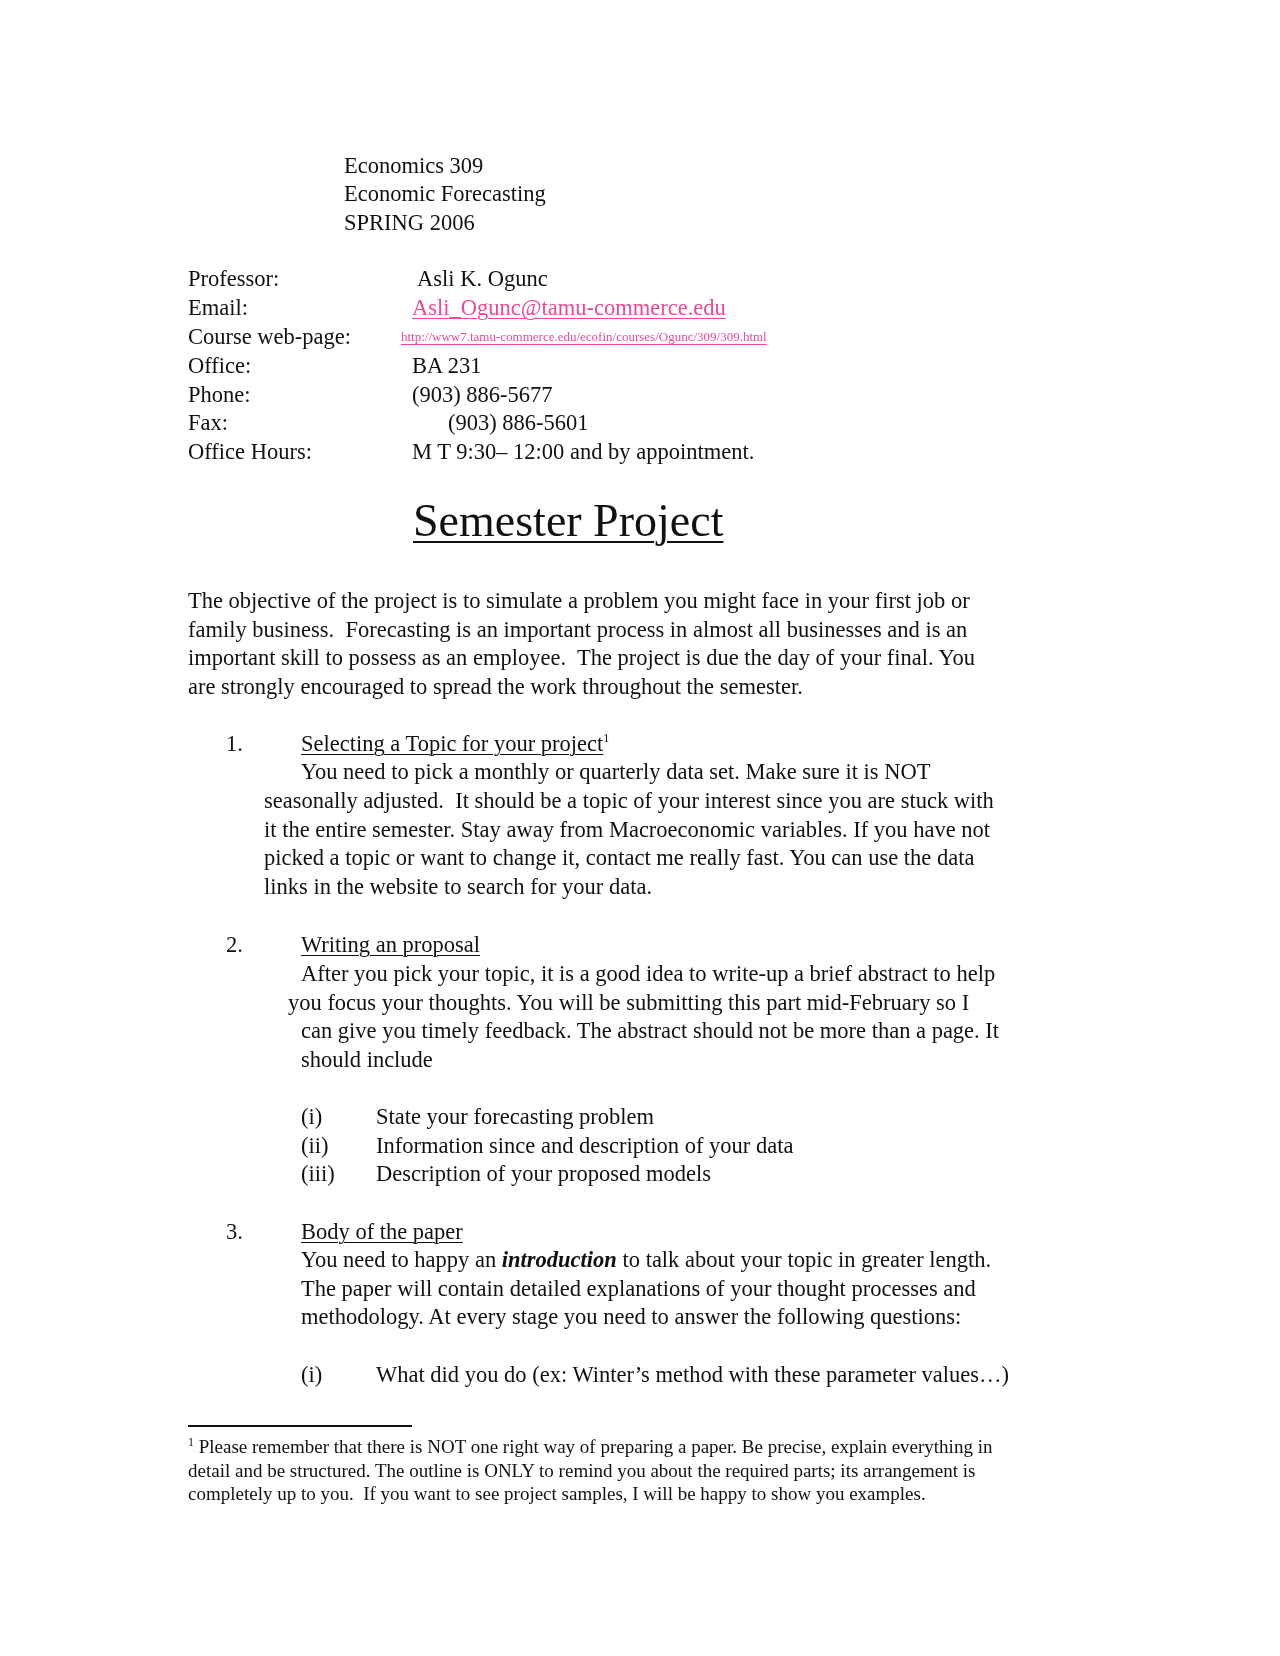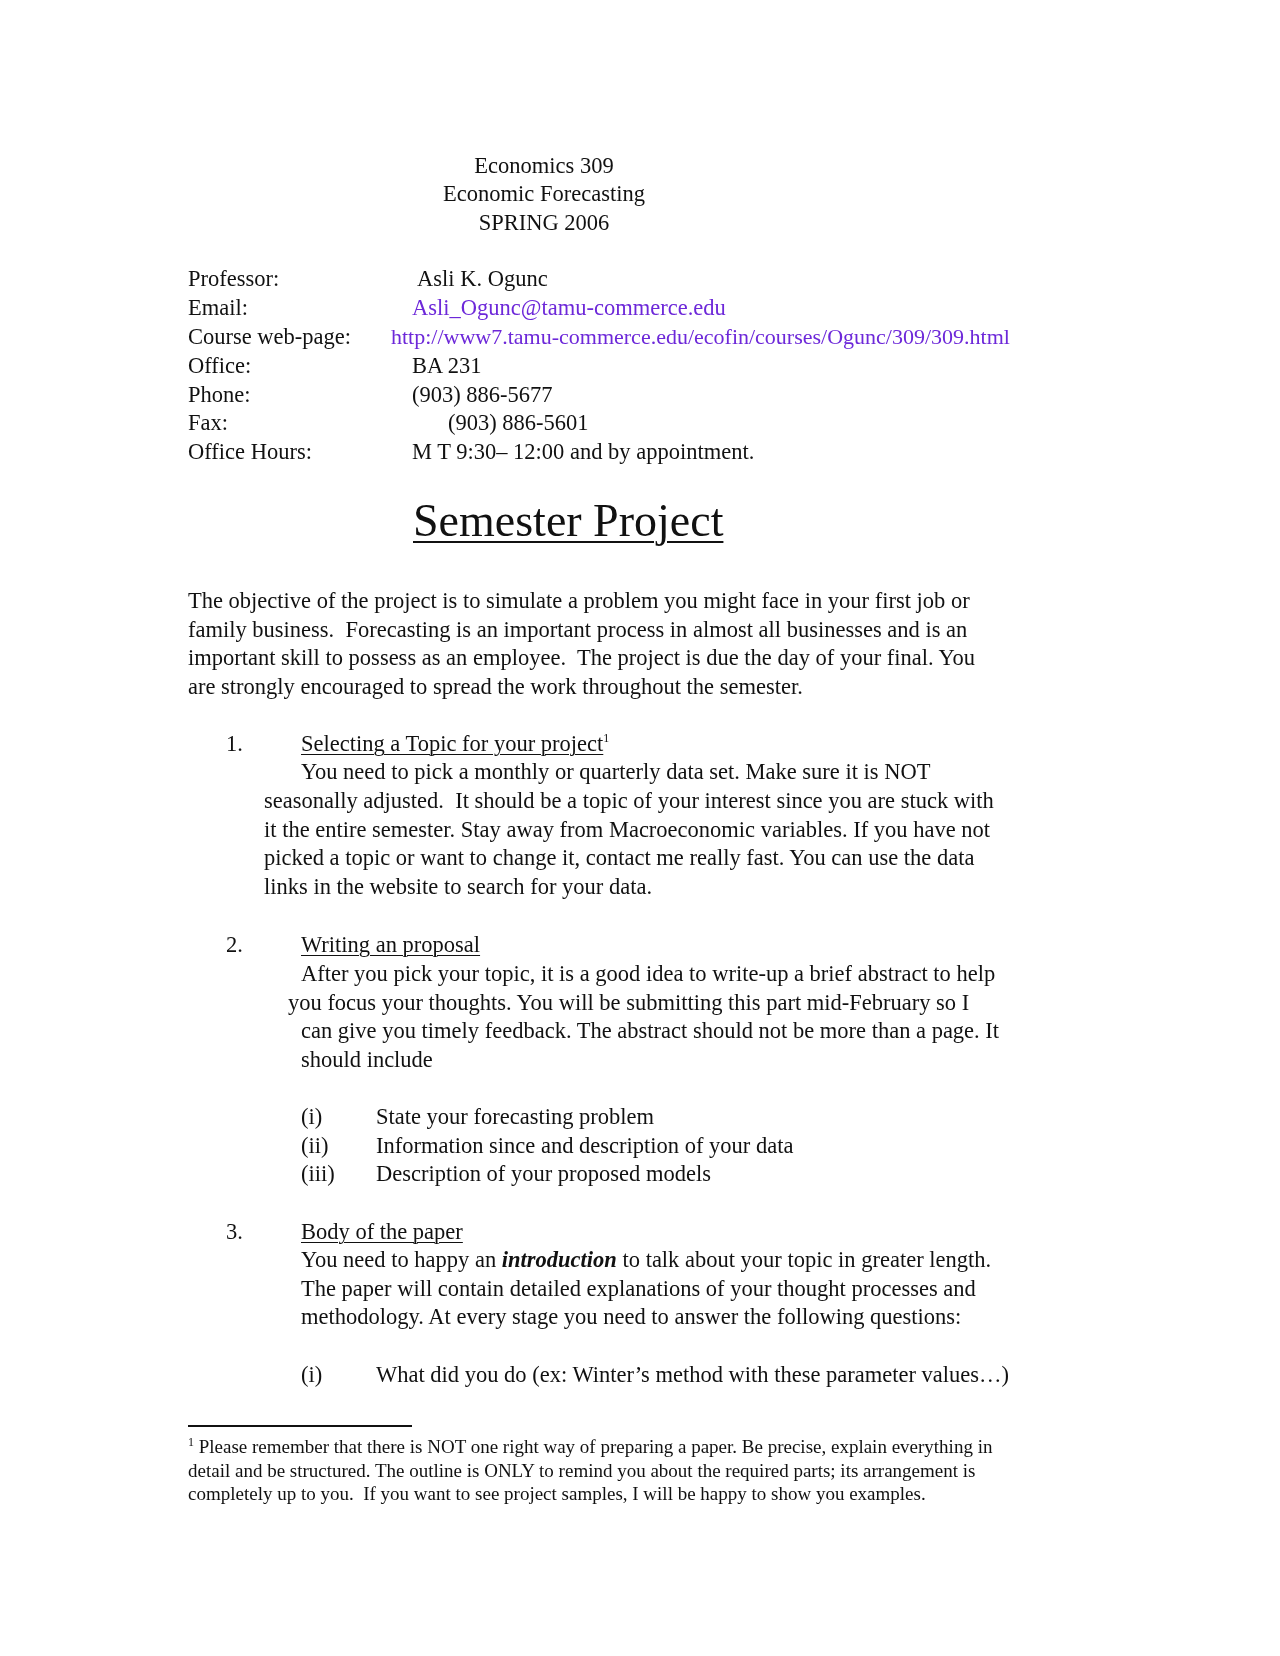--- a/index.html
+++ b/index.html
@@ -1,21 +1,21 @@
 <!DOCTYPE html>
 <html><head>
 <meta charset="utf-8">
 <style>
   html, body { margin: 0; padding: 0; background: #ffffff; }
   body { width: 1280px; height: 1656px; position: relative; overflow: hidden;
          font-family: "Liberation Serif", serif; color: #111111; }
   .ln { position: absolute; white-space: pre; font-size: 22.5px; line-height: 28px; }
-  .ctr { text-align: center; width: 400px; }
+  .ctr { text-align: left; width: 400px; }
   .u { text-decoration: underline; text-underline-offset: 3px; text-decoration-thickness: 1px; }
-  .link { color: #6d28d9; text-underline-offset: 3px; text-decoration-thickness: 1px; }
+  .link { color: #ec4899; text-decoration: underline; text-underline-offset: 3px; text-decoration-thickness: 1px; }
   .heading { font-size: 46px; line-height: 44px; text-decoration: underline; text-underline-offset: 5px; text-decoration-thickness: 2px; }
   .fn { font-size: 19px; line-height: 24px; }
   sup { font-size: 12px; vertical-align: 9px; line-height: 0; }
   .fnsup { font-size: 12px; vertical-align: 7px; line-height: 0; }
   .sep { position: absolute; left: 188px; top: 1425px; width: 224px; height: 2px; background: #111; }
   .bi { font-weight: bold; font-style: italic; }
 </style>
 </head>
 <body>
 
@@ -24,21 +24,21 @@
 <div class="ln ctr" style="left:344px; top:209px;">SPRING 2006</div>
 
 <div>
   <div class="ln" style="left:188px; top:265px;">Professor:</div>
   <div class="ln" style="left:417px; top:265px;">Asli K. Ogunc</div>
 
   <div class="ln" style="left:188px; top:294px;">Email:</div>
   <div class="ln link" style="left:412px; top:294px;">Asli_Ogunc@tamu-commerce.edu</div>
 
   <div class="ln" style="left:188px; top:323px;">Course web-page:</div>
-  <div class="ln link" style="left:391px; top:323px; font-size:22px;">http://www7.tamu-commerce.edu/ecofin/courses/Ogunc/309/309.html</div>
+  <div class="ln link" style="left:401px; top:323px; font-size:13px;">http://www7.tamu-commerce.edu/ecofin/courses/Ogunc/309/309.html</div>
 
   <div class="ln" style="left:188px; top:352px;">Office:</div>
   <div class="ln" style="left:412px; top:352px;">BA 231</div>
 
   <div class="ln" style="left:188px; top:381px;">Phone:</div>
   <div class="ln" style="left:412px; top:381px;">(903) 886-5677</div>
 
   <div class="ln" style="left:188px; top:409px;">Fax:</div>
   <div class="ln" style="left:412px; top:409px;margin-left:36px;">(903) 886-5601</div>
 

